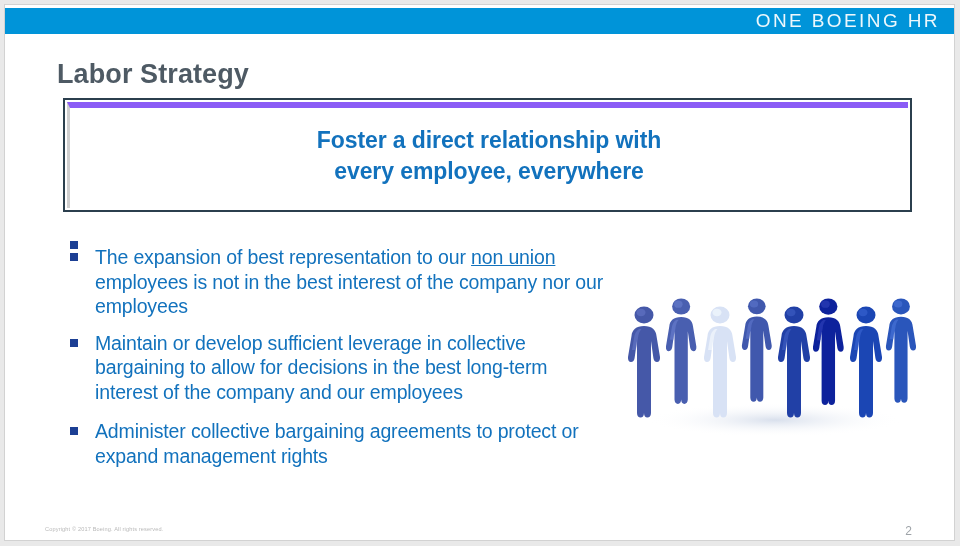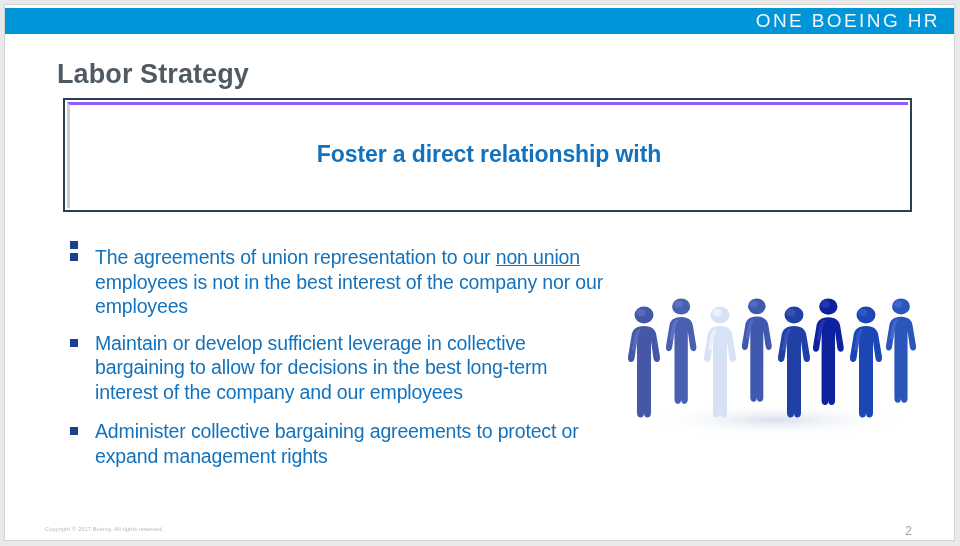--- a/index.html
+++ b/index.html
@@ -72,21 +72,21 @@
     border: 2px solid #2b3f4d;
     background: #ffffff;
     padding: 2px;
   }
   #callout-inner {
     position: relative;
     width: 100%;
     height: 100%;
     box-sizing: border-box;
     border-left: 3px solid #cfcfcf;
-    border-top: 3px solid #8b5cf6;
+    border-top: 6px solid #8b5cf6;
     background: #ffffff;
     display: flex;
     align-items: center;
     justify-content: center;
   }
   #callout-text {
     text-align: center;
     color: #1272bd;
     font-size: 23px;
     font-weight: bold;
@@ -159,33 +159,34 @@
   <div id="page-title">Labor Strategy</div>
 
   <div id="brandbar">
     <div id="brandbar-text">ONE BOEING HR</div>
   </div>
 
   <div id="callout">
     <div id="callout-inner">
       <div id="callout-text">
         <span>Foster a direct relationship with</span>
+        <span>every employee, everywhere</span>
       </div>
     </div>
   </div>
 
   <div id="bullets">
 
     <div class="bullet-item">
       <span class="bullet-marker"></span>
     </div>
 
     <div class="bullet-item">
       <span class="bullet-marker"></span>
-      <span class="bullet-text"><span>The agreements of union representation to our </span><u>non union</u><span> employees is not in the best interest of the company nor our employees</span></span>
+      <span class="bullet-text"><span>The expansion of best representation to our </span><u>non union</u><span> employees is not in the best interest of the company nor our employees</span></span>
     </div>
 
     <div class="bullet-item">
       <span class="bullet-marker"></span>
       <span class="bullet-text"><span>Maintain or develop sufficient leverage in collective bargaining to allow for decisions in the best long-term interest of the company and our employees</span><u></u><span></span></span>
     </div>
 
     <div class="bullet-item">
       <span class="bullet-marker"></span>
       <span class="bullet-text"><span>Administer collective bargaining agreements to protect or expand management rights</span><u></u><span></span></span>

